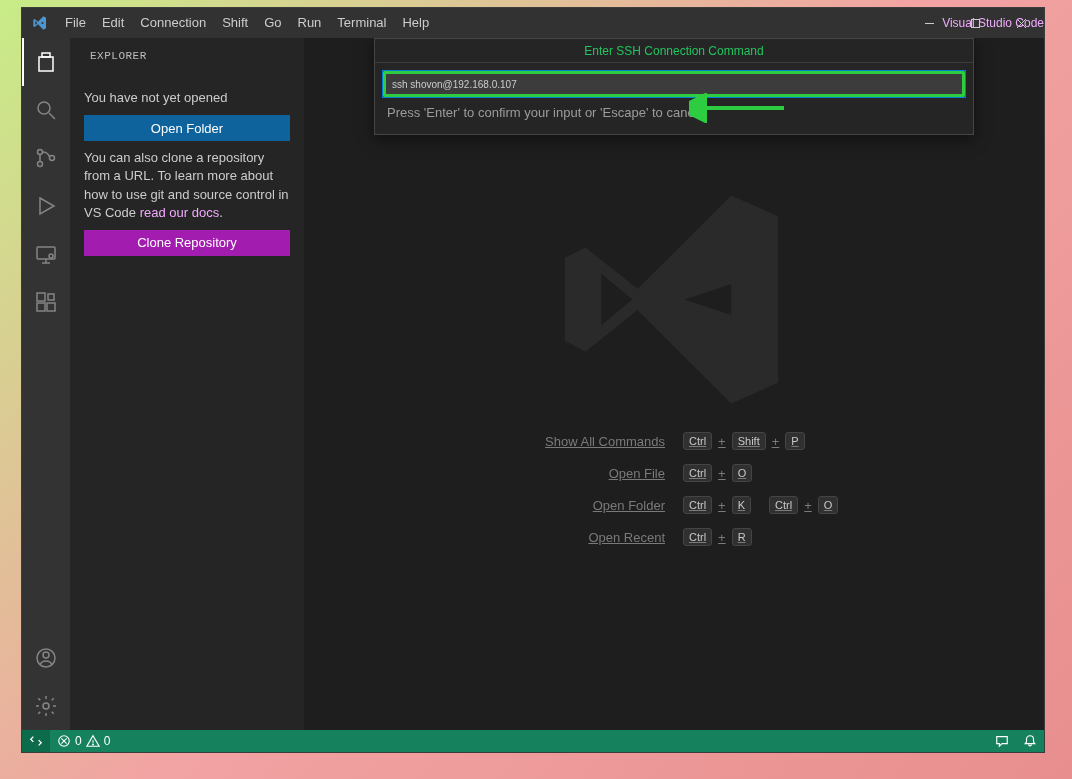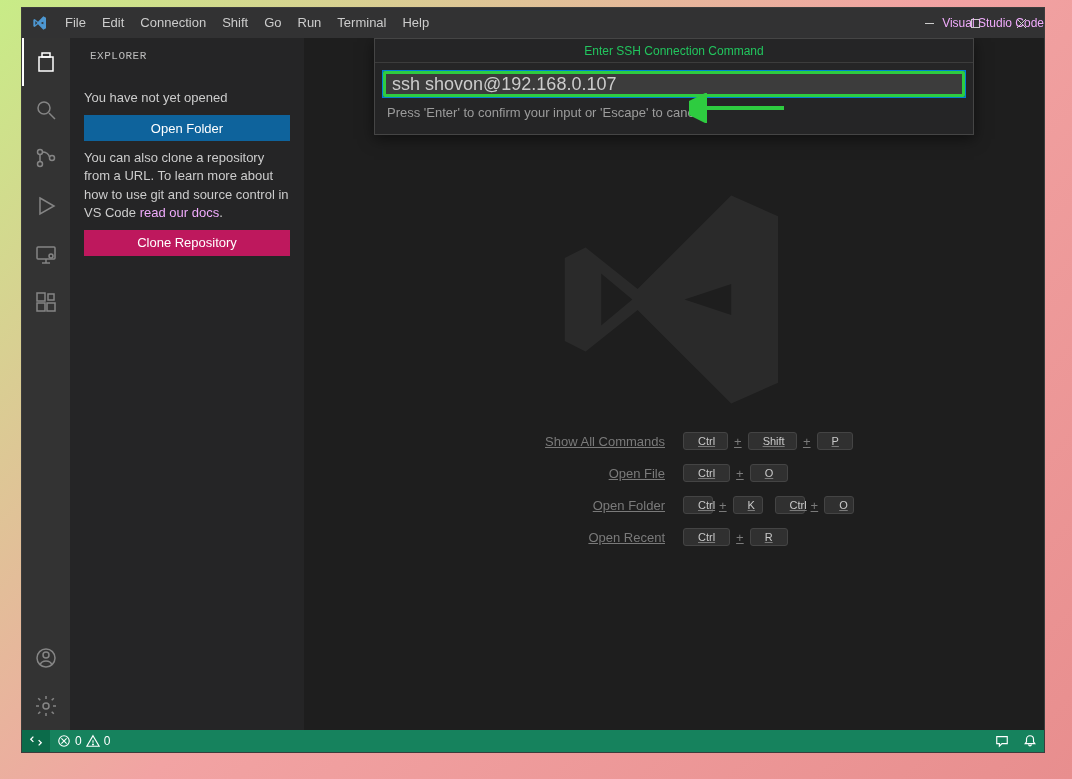--- a/index.html
+++ b/index.html
@@ -79,21 +79,21 @@
     font-size:11px; font-weight:bold; color:#ccc;
   }
   .sidebar-section .chev { width:16px; display:flex; align-items:center; justify-content:center; }
   .sidebar-section .chev svg { width:12px; height:12px; }
   .sidebar-body { padding:10px 14px; flex:1; font-size:13px; color:#ccc; }
   .sidebar-body p { margin: 6px 0; line-height:1.4; }
   .sidebar .btn {
     display:block; width:100%; height:26px; border:none;
     background:#0e639c; color:#fff; font-size:13px; cursor:pointer; margin:8px 0;
   }
-  .sidebar .btn.secondary { background:#be185d; }
+  .sidebar .btn.secondary { background:#a21caf; }
   .sidebar .link { color:#f0abfc; cursor:pointer; }
   .sidebar-outline {
     height:22px; display:flex; align-items:center; padding-left:4px;
     font-size:11px; font-weight:bold; color:#ccc; border-top:1px solid #333;
   }
   .sidebar-outline .chev { width:16px; display:flex; align-items:center; justify-content:center; }
   .sidebar-outline .chev svg { width:12px; height:12px; }
 
   .editor {
     flex:1; background:#1e1e1e; position:relative; overflow:hidden;
@@ -106,42 +106,42 @@
     position:absolute; left:0; right:0; top:57%;
     display:flex; flex-direction:column; align-items:center; gap:14px;
   }
   .shortcut-row {
     display:flex; align-items:center; gap:18px; color:#7a7a7a; font-size:13px;text-decoration:underline;
   }
   .shortcut-row .label { width:170px; text-align:right; }
   .shortcut-row .keys { display:flex; align-items:center; gap:6px; width:170px; }
   .key {
     background:#333333e0; border:1px solid #444; color:#c9c9c9;
-    border-radius:3px; font-size:11px; padding:2px 14px; min-width:16px; text-align:center;
+    border-radius:3px; font-size:11px; padding:2px 5px; min-width:16px; text-align:center;
     display:inline-block;
   }
   .plus { color:#7a7a7a; }
 
   
   .palette {
     position:absolute; top:0; left:50%; transform:translateX(-50%);
     width:600px; background:#252526; box-shadow:0 4px 14px rgba(0,0,0,0.5);
     border:1px solid #454545; z-index:50;
     padding-bottom:10px;
   }
   .palette-title {
     height:24px; display:flex; align-items:center; justify-content:center;
     color:#22c55e; font-size:12px; border-bottom:1px solid #3c3c3c;
   }
   .palette-input-wrap {
     margin:8px 8px 4px 8px; position:relative;
   }
   .palette-input {
     width:100%; height:26px; background:#3c3c3c; border:1px solid #0e639c;
-    outline:1px solid #007fd4; color:#ccc; padding:0 8px; font-size:18px;
+    outline:1px solid #007fd4; color:#ccc; padding:0 8px; font-size:10px;
     font-family:inherit;
   }
   .palette-highlight {
     position:absolute; top:0; left:0; right:0; bottom:0;
     border:3px solid #2ecc40; pointer-events:none; border-radius:2px;
   }
   .palette-hint {
     padding:4px 12px; color:#9c9c9c; font-size:13px;
   }
   .arrow-annotation {

